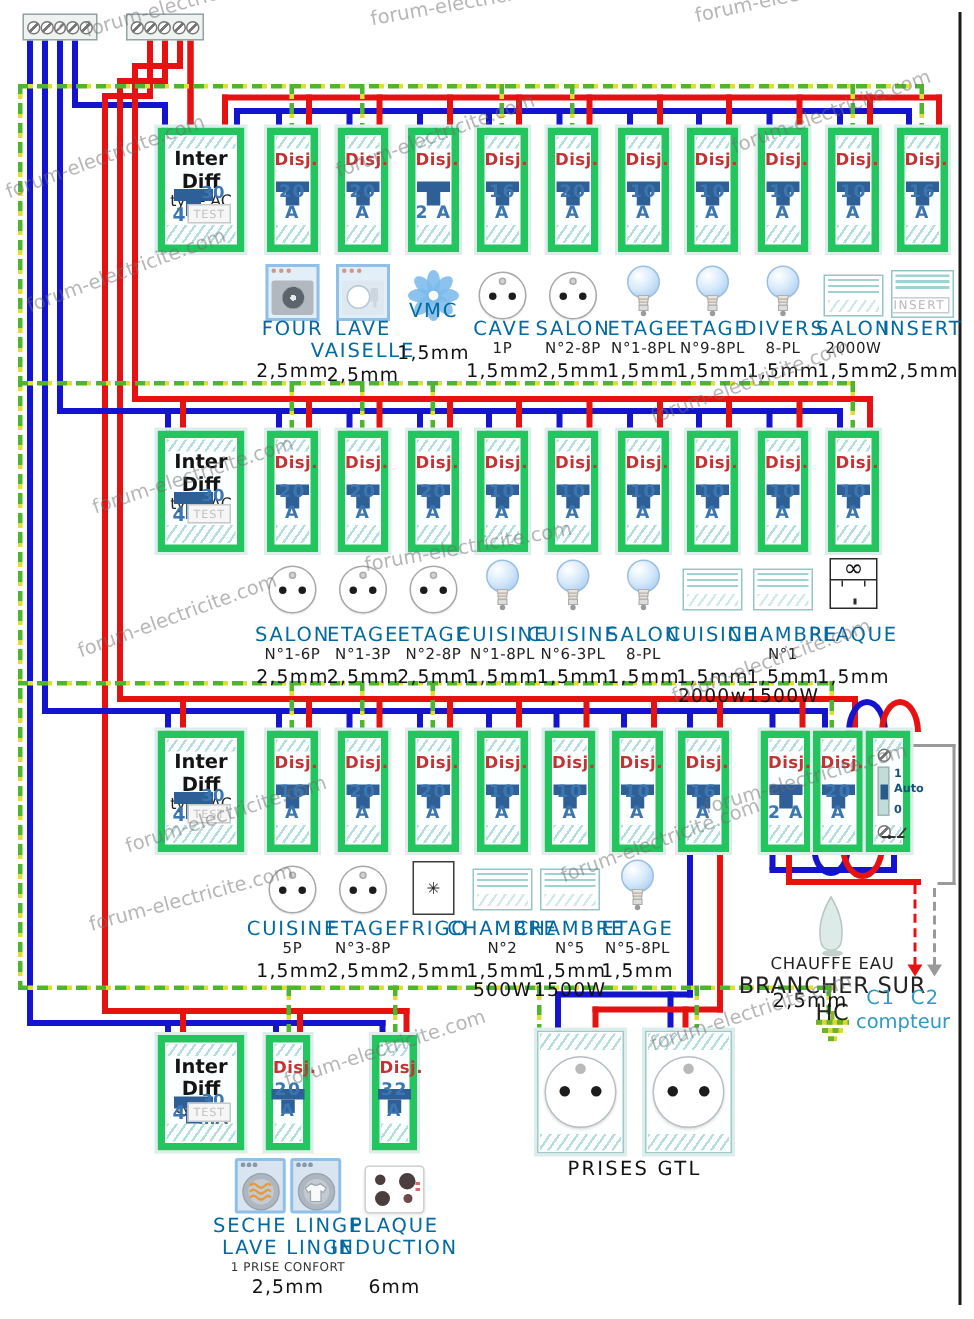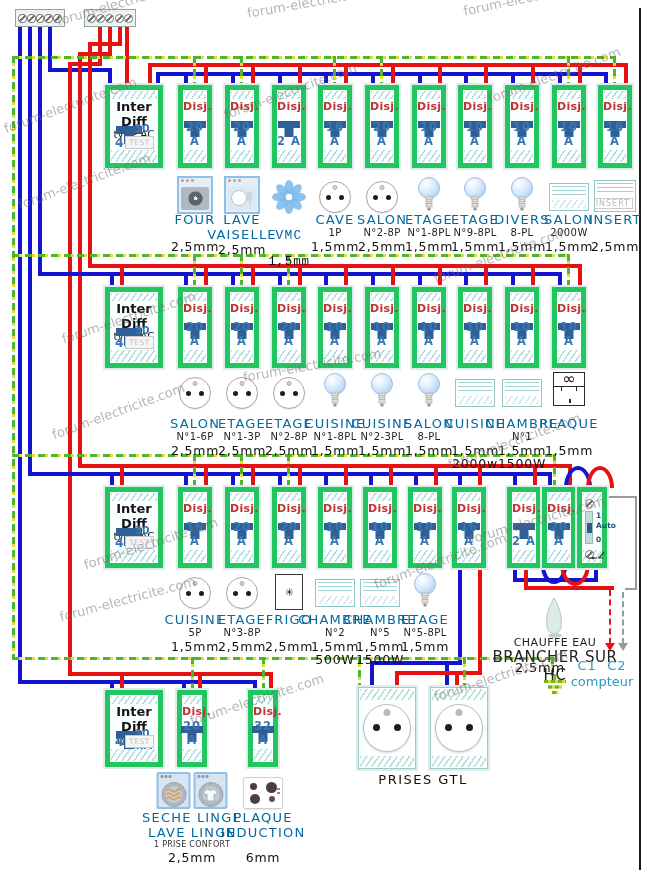--- a/index.html
+++ b/index.html
@@ -332,21 +332,21 @@
           <ellipse cx="18" cy="9" rx="4.5" ry="8" fill="#7bbbec" opacity="0.88" transform="rotate(45 18 18)"></ellipse>
           <ellipse cx="18" cy="9" rx="4.5" ry="8" fill="#7bbbec" opacity="0.88" transform="rotate(90 18 18)"></ellipse>
           <ellipse cx="18" cy="9" rx="4.5" ry="8" fill="#7bbbec" opacity="0.88" transform="rotate(135 18 18)"></ellipse>
           <ellipse cx="18" cy="9" rx="4.5" ry="8" fill="#7bbbec" opacity="0.88" transform="rotate(180 18 18)"></ellipse>
           <ellipse cx="18" cy="9" rx="4.5" ry="8" fill="#7bbbec" opacity="0.88" transform="rotate(225 18 18)"></ellipse>
           <ellipse cx="18" cy="9" rx="4.5" ry="8" fill="#7bbbec" opacity="0.88" transform="rotate(270 18 18)"></ellipse>
           <ellipse cx="18" cy="9" rx="4.5" ry="8" fill="#7bbbec" opacity="0.88" transform="rotate(315 18 18)"></ellipse>
           <circle cx="18" cy="18" r="4" fill="#fff" stroke="#7bbbec" stroke-width="1.5"></circle>
         </svg>
       </div>
-      <div class="lbl" style="left: 289px; top: 228px; font-family: Liberation Mono, monospace;">
+      <div class="lbl" style="left: 289px; top: 200px;">
         <div class="ll lg">VMC</div>
         <div class="ll sm"></div>
         <div class="ll mm">1,5mm</div>
       </div>
       <div class="box" style="left: 318px; top: 85px; width: 34px; height: 83px;">
         <div class="hz t"></div>
         <div class="hz b"></div>
         <div class="disj">Disj.</div>
         <div class="tgl"></div>
         <div class="amp">16 A</div>
@@ -611,21 +611,21 @@
           </defs>
           <circle cx="13" cy="12" r="10.5" fill="url(#blbg)" stroke="#9bbfe2"></circle>
           <path d="M9.5 21 h7 l-1 6.5 h-5 Z" fill="#e7e4df" stroke="#b5b0a8" stroke-width="0.8"></path>
           <path d="M9.8 23.4 h6.4 M9.6 25.4 h6.6" stroke="#b5b0a8" stroke-width="0.8"></path>
           <rect x="10" y="27.5" width="6" height="3.5" fill="#ddd" stroke="#aaa" stroke-width="0.7"></rect>
           <circle cx="13" cy="33" r="1.8" fill="#9a9a9a"></circle>
         </svg>
       </div>
       <div class="lbl" style="left: 382px; top: 416px;">
         <div class="ll lg">CUISINE</div>
-        <div class="ll sm">N°2-3PL</div>
+        <div class="ll sm">N°6-3PL</div>
         <div class="ll mm">1,5mm</div>
       </div>
       <div class="box" style="left: 412px; top: 287px; width: 34px; height: 81px;">
         <div class="hz t"></div>
         <div class="hz b"></div>
         <div class="disj">Disj.</div>
         <div class="tgl"></div>
         <div class="amp">10 A</div>
       </div>
       <div class="icw" style="left: 429px; top: 372px;">

